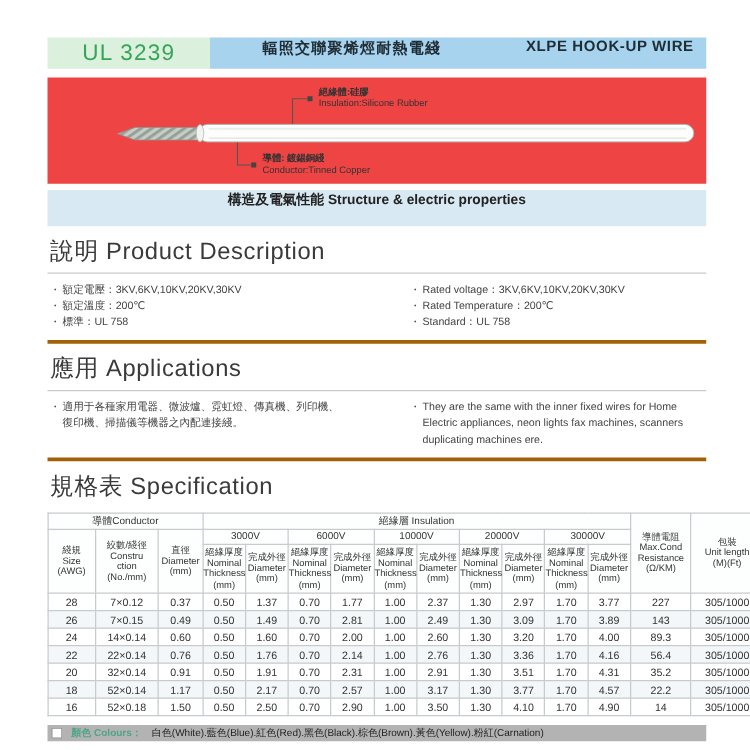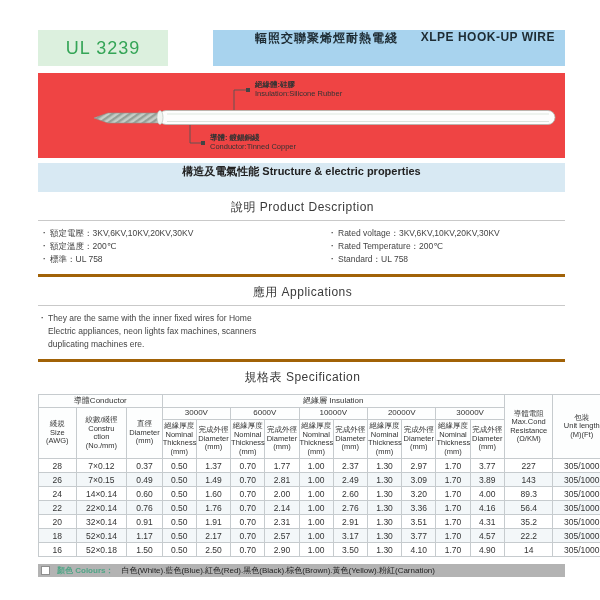--- a/index.html
+++ b/index.html
@@ -2,39 +2,39 @@
 <html><head>
 <meta charset="utf-8">
 <style>
   * { margin:0; padding:0; box-sizing:border-box; }
   html,body { width:600px; height:600px; background:#ffffff;
     font-family:"Liberation Sans","DejaVu Sans",sans-serif; color:#333; }
   .page { position:relative; width:600px; height:600px; padding:30px 0 0 38px; overflow:hidden; }
   .content { width:527px; }
 
   
-  .header { display:flex; height:36px;gap:45px; }
+  .header { display:flex; height:25px; }
   .header-left { width:130px; background:#dcf0de; color:#35a557; font-size:18px;
     display:flex; align-items:center; justify-content:center; letter-spacing:1px; }
   .header-right { flex:1; background:#a8d3ee; display:flex; color:#1e2c34; }
   .header-title-zh { font-size:12px; font-weight:bold; margin-left:42px; letter-spacing:1px; }
   .header-title-en { font-size:12px; font-weight:bold; margin-left:auto; margin-right:10px; letter-spacing:.5px; }
 
   
   .diagram { margin-top:7px; height:85px; background:#ef4444; position:relative; }
   .svg-zh { font-size:7.5px; font-weight:bold; fill:#333; }
   .svg-en { font-size:7.5px; fill:#333; }
 
   
   .structure-bar { margin-top:5px; height:29px; background:#d8e9f3; text-align:center;
     font-weight:bold; font-size:11px; line-height:17px; color:#222; }
 
   
-  .section-heading { font-size:12px; color:#3a3a3a; padding:7px 0 4px 2px;
-    border-bottom:1px solid #c9c9c9; letter-spacing:.5px;text-align:center; }
+  .section-heading { font-size:19px; color:#3a3a3a; padding:7px 0 4px 2px;
+    border-bottom:1px solid #c9c9c9; letter-spacing:.5px; }
   .bullets { display:flex; padding:6px 0 8px 0; border-bottom:3px solid #a16207; }
   .bullets ul { list-style:none; }
   .col-left { width:290px; padding-left:4px; }
   .col-right { flex:1; padding-left:2px; }
   .bullets li { font-size:8.5px; line-height:13px; color:#444; position:relative;
     padding-left:8px; white-space:pre-line; }
   .bullets li::before { content:"\00B7"; position:absolute; left:1px; top:0; font-weight:bold; }
 
   
   .spec-table { border-collapse:collapse; table-layout:fixed; width:573px; margin-top:4px; }
@@ -110,20 +110,24 @@
           <li>Rated voltage：3KV,6KV,10KV,20KV,30KV</li>
           <li>Rated Temperature：200℃</li>
           <li>Standard：UL 758</li>
         </ul>
       </div>
     </div>
 
     <div>
       <div class="section-heading">應用 Applications</div>
       <div class="bullets">
+        <ul class="col-left">
+          <li>適用于各種家用電器、微波爐、霓虹燈、傳真機、列印機、
+復印機、掃描儀等機器之內配連接綫。</li>
+        </ul>
         <ul class="col-right">
           <li>They are  the same with the inner fixed wires for Home
 Electric  appliances, neon lights  fax  machines, scanners
 duplicating machines ere.</li>
         </ul>
       </div>
     </div>
 
     <div>
       <div class="section-heading" style="border-bottom:none;">規格表 Specification</div>

